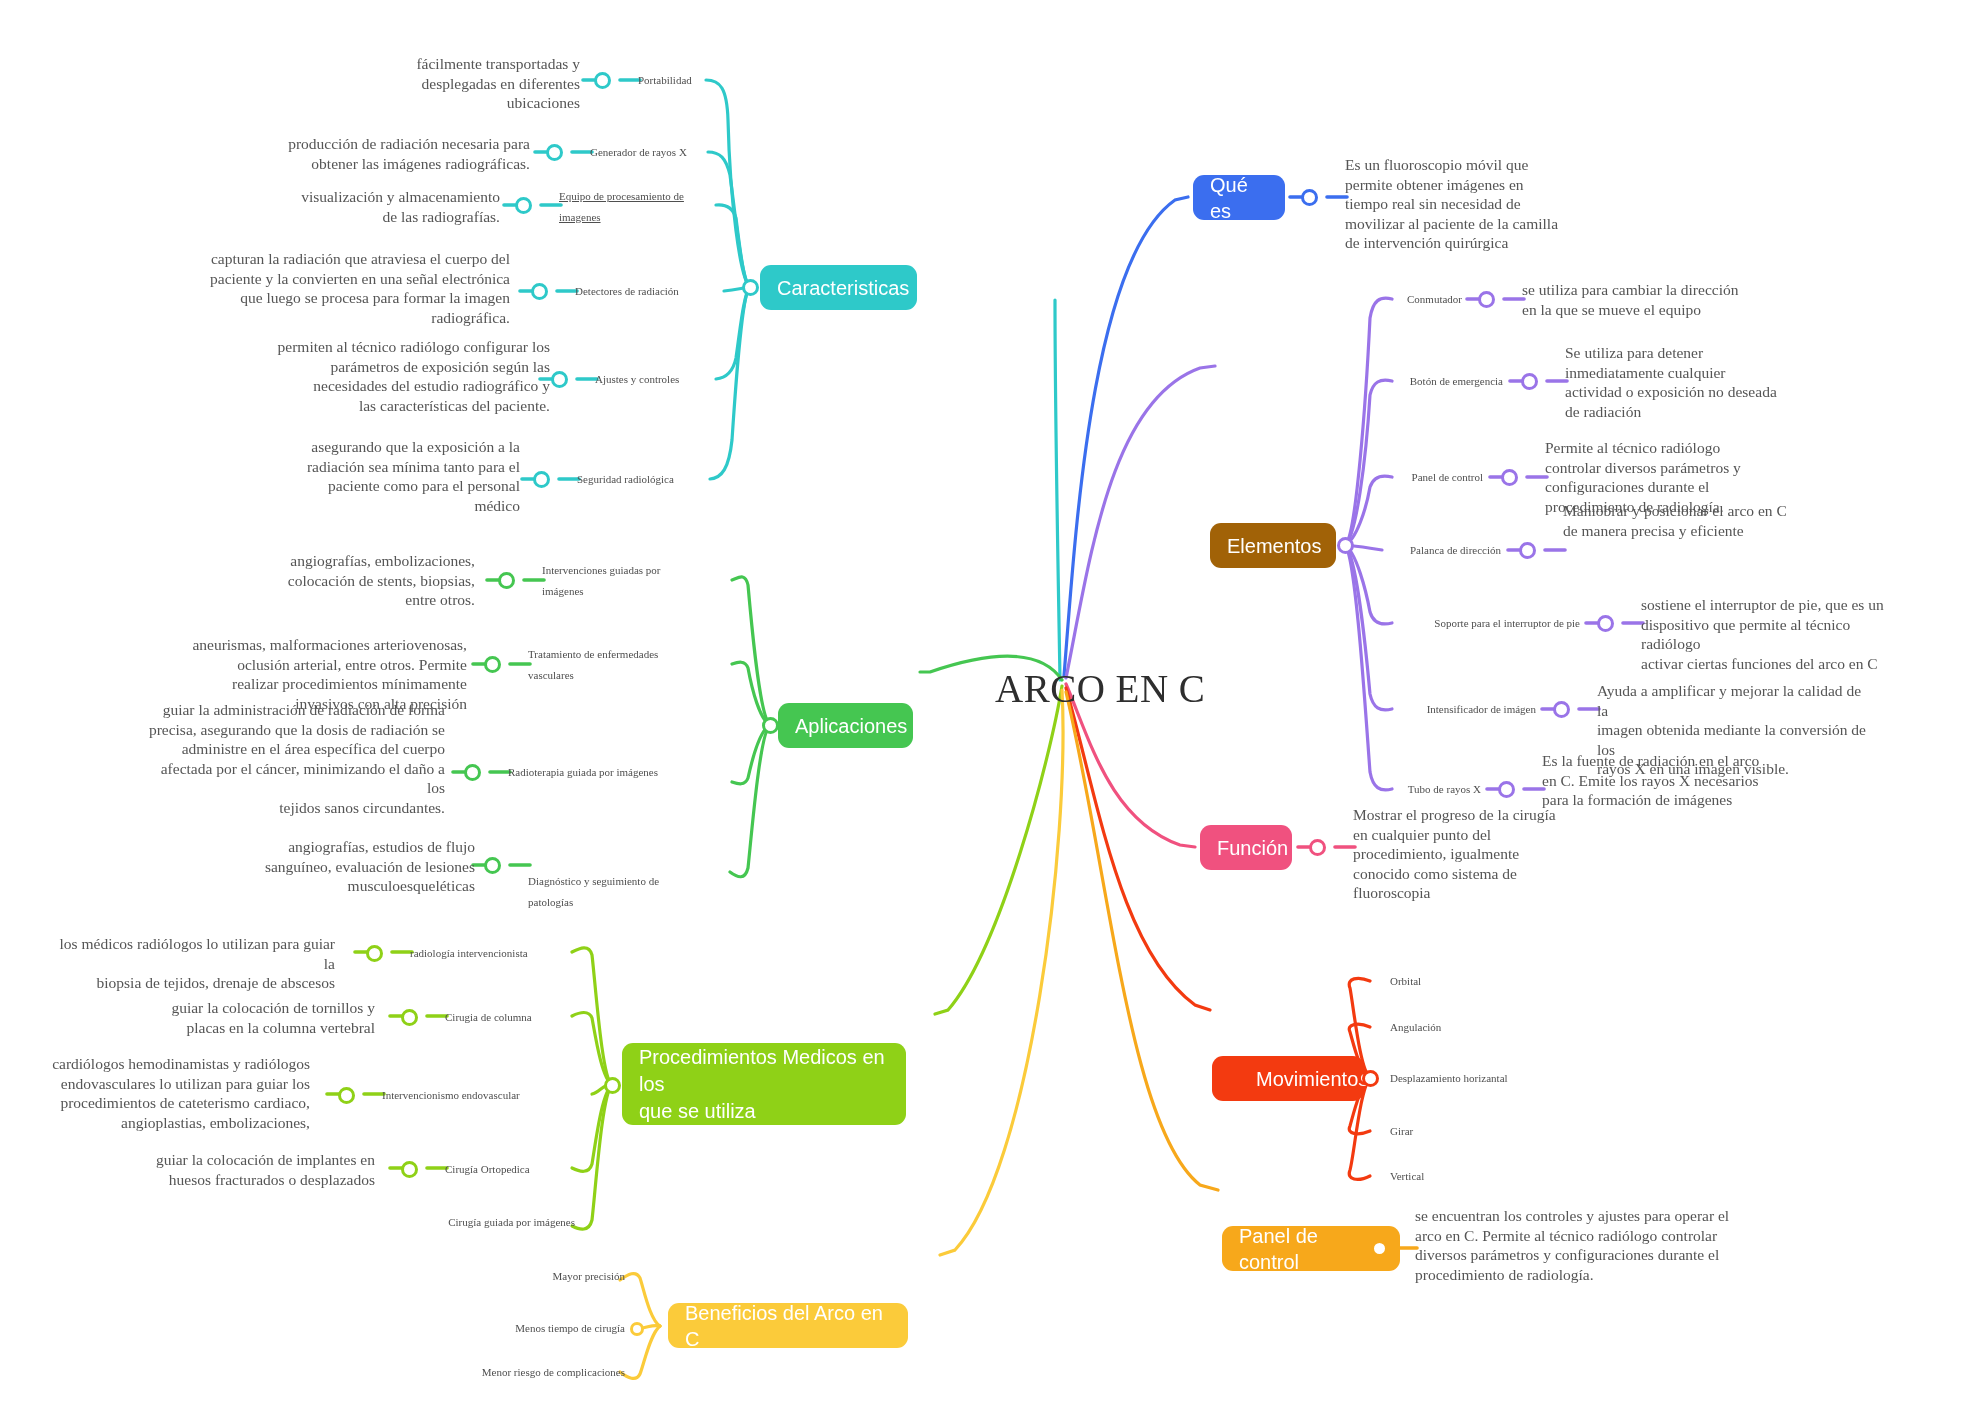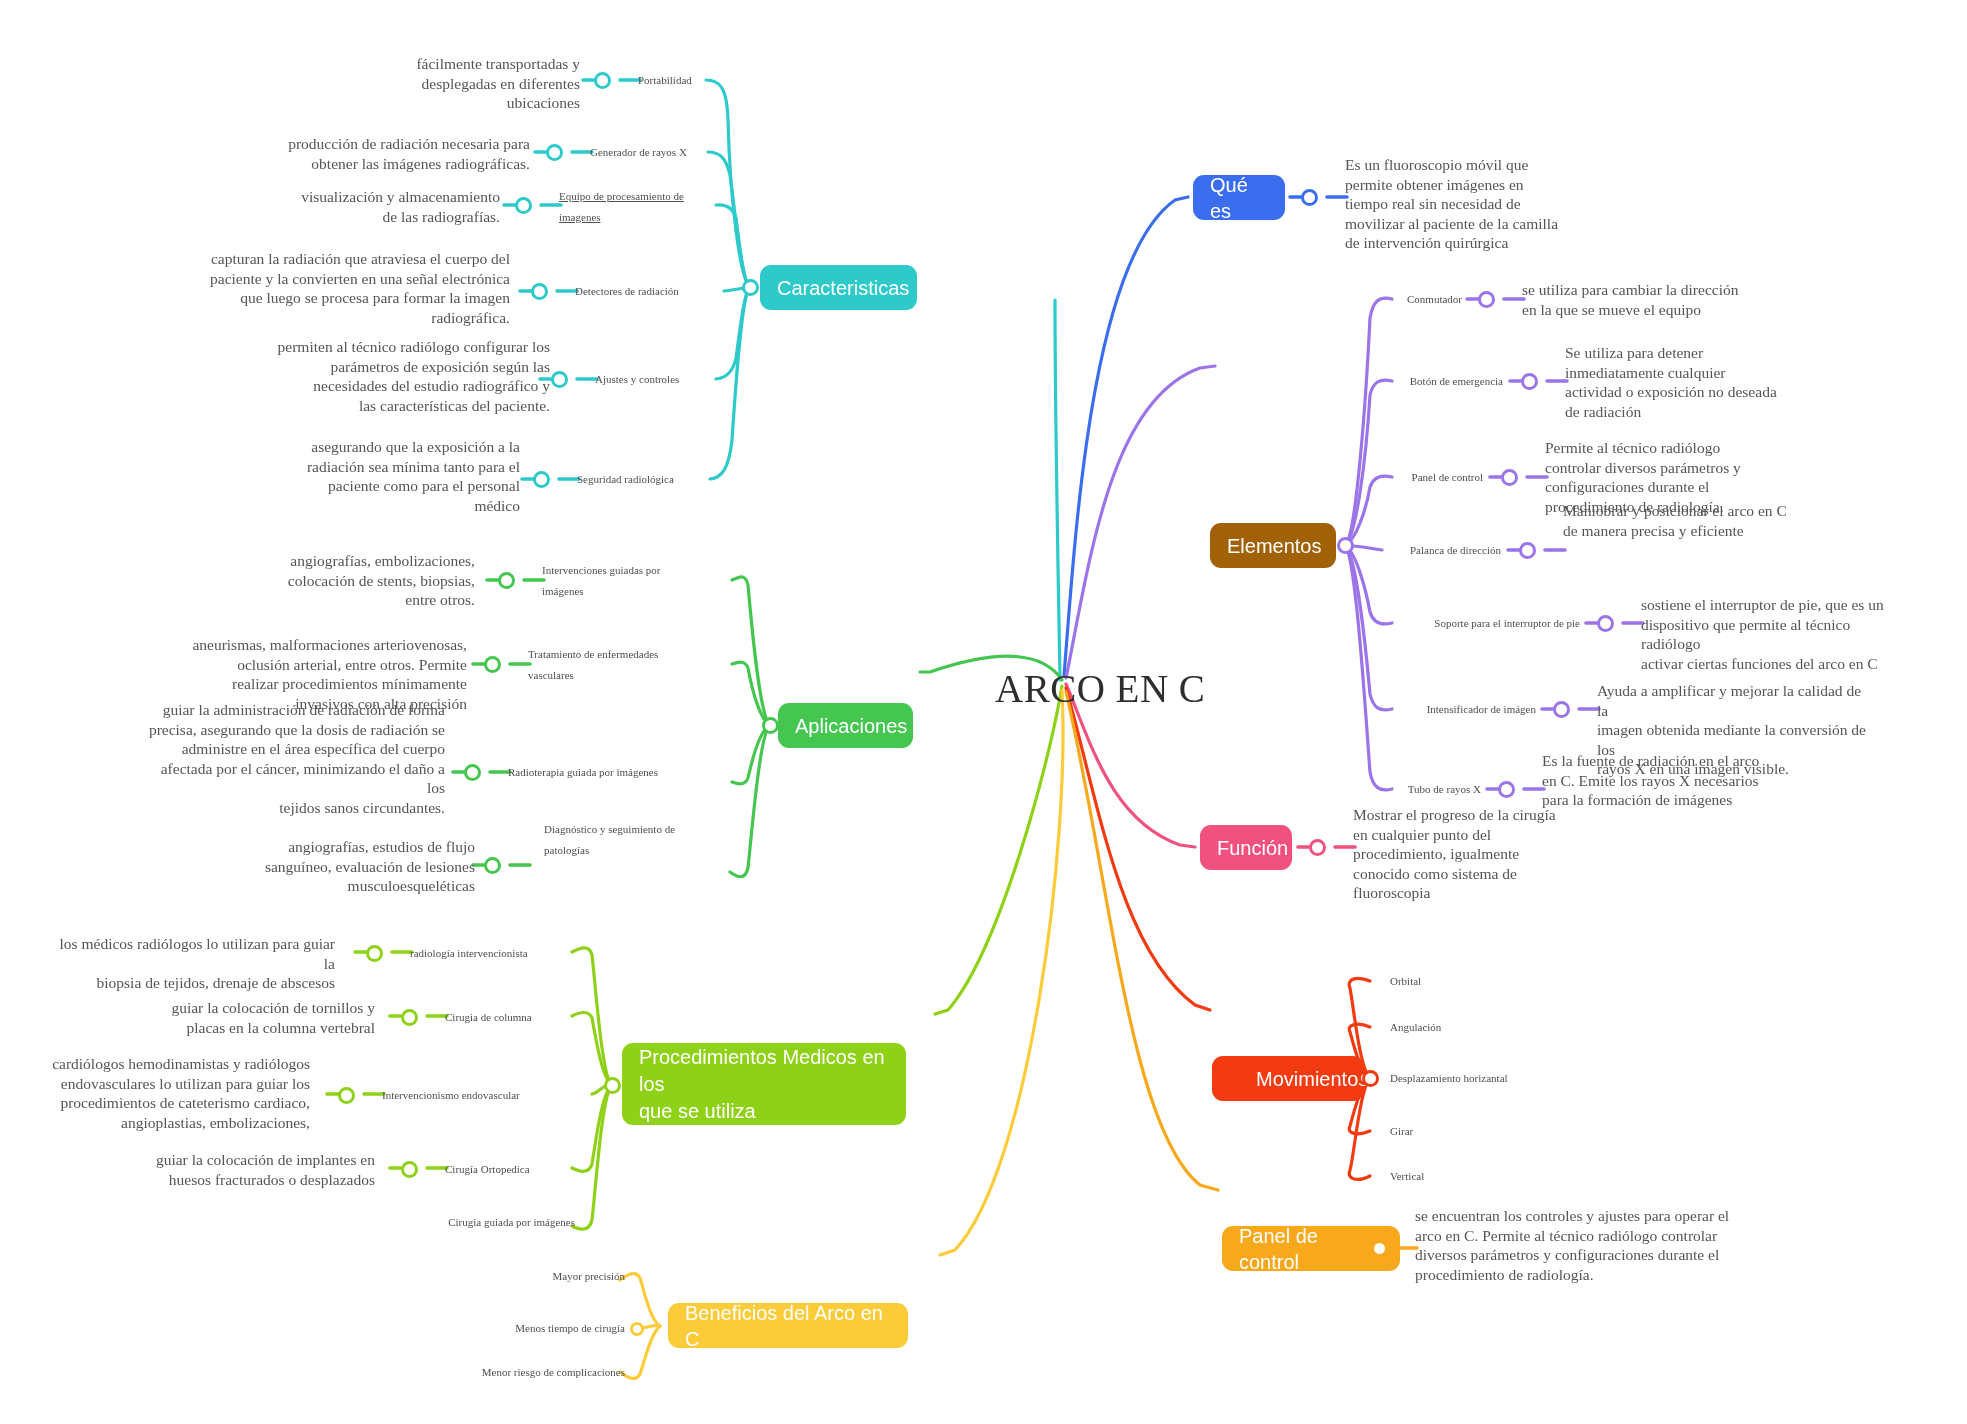--- a/index.html
+++ b/index.html
@@ -302,21 +302,21 @@
   <div class="dot" style="left:484px; top:656px; border:3.4px solid #45c651;"></div>
 
   <div class="txt l" style="left:508px; top:762px; width:280px;">Radioterapia guiada por imágenes</div>
   <div class="txt small r" style="left:140px; top:700px; width:305px;">guiar la administración de radiación de forma
 precisa, asegurando que la dosis de radiación se
 administre en el área específica del cuerpo
 afectada por el cáncer, minimizando el daño a los
 tejidos sanos circundantes.</div>
   <div class="dot" style="left:464px; top:764px; border:3.4px solid #45c651;"></div>
 
-  <div class="txt l" style="left:528px; top:819px; width:230px;margin-left:16px;">Diagnóstico y seguimiento de
+  <div class="txt l" style="left:528px; top:871px; width:230px;">Diagnóstico y seguimiento de
 patologías</div>
   <div class="txt small r" style="left:255px; top:837px; width:220px;">angiografías, estudios de flujo
 sanguíneo, evaluación de lesiones
 musculoesqueléticas</div>
   <div class="dot" style="left:484px; top:857px; border:3.4px solid #45c651;"></div>
 
   <div class="txt l" style="left:410px; top:943px; width:240px;">radiología intervencionista</div>
   <div class="txt small r" style="left:45px; top:934px; width:290px;">los médicos radiólogos lo utilizan para guiar la
 biopsia de tejidos, drenaje de abscesos</div>
   <div class="dot" style="left:366px; top:945px; border:3.4px solid #8fd117;"></div>

